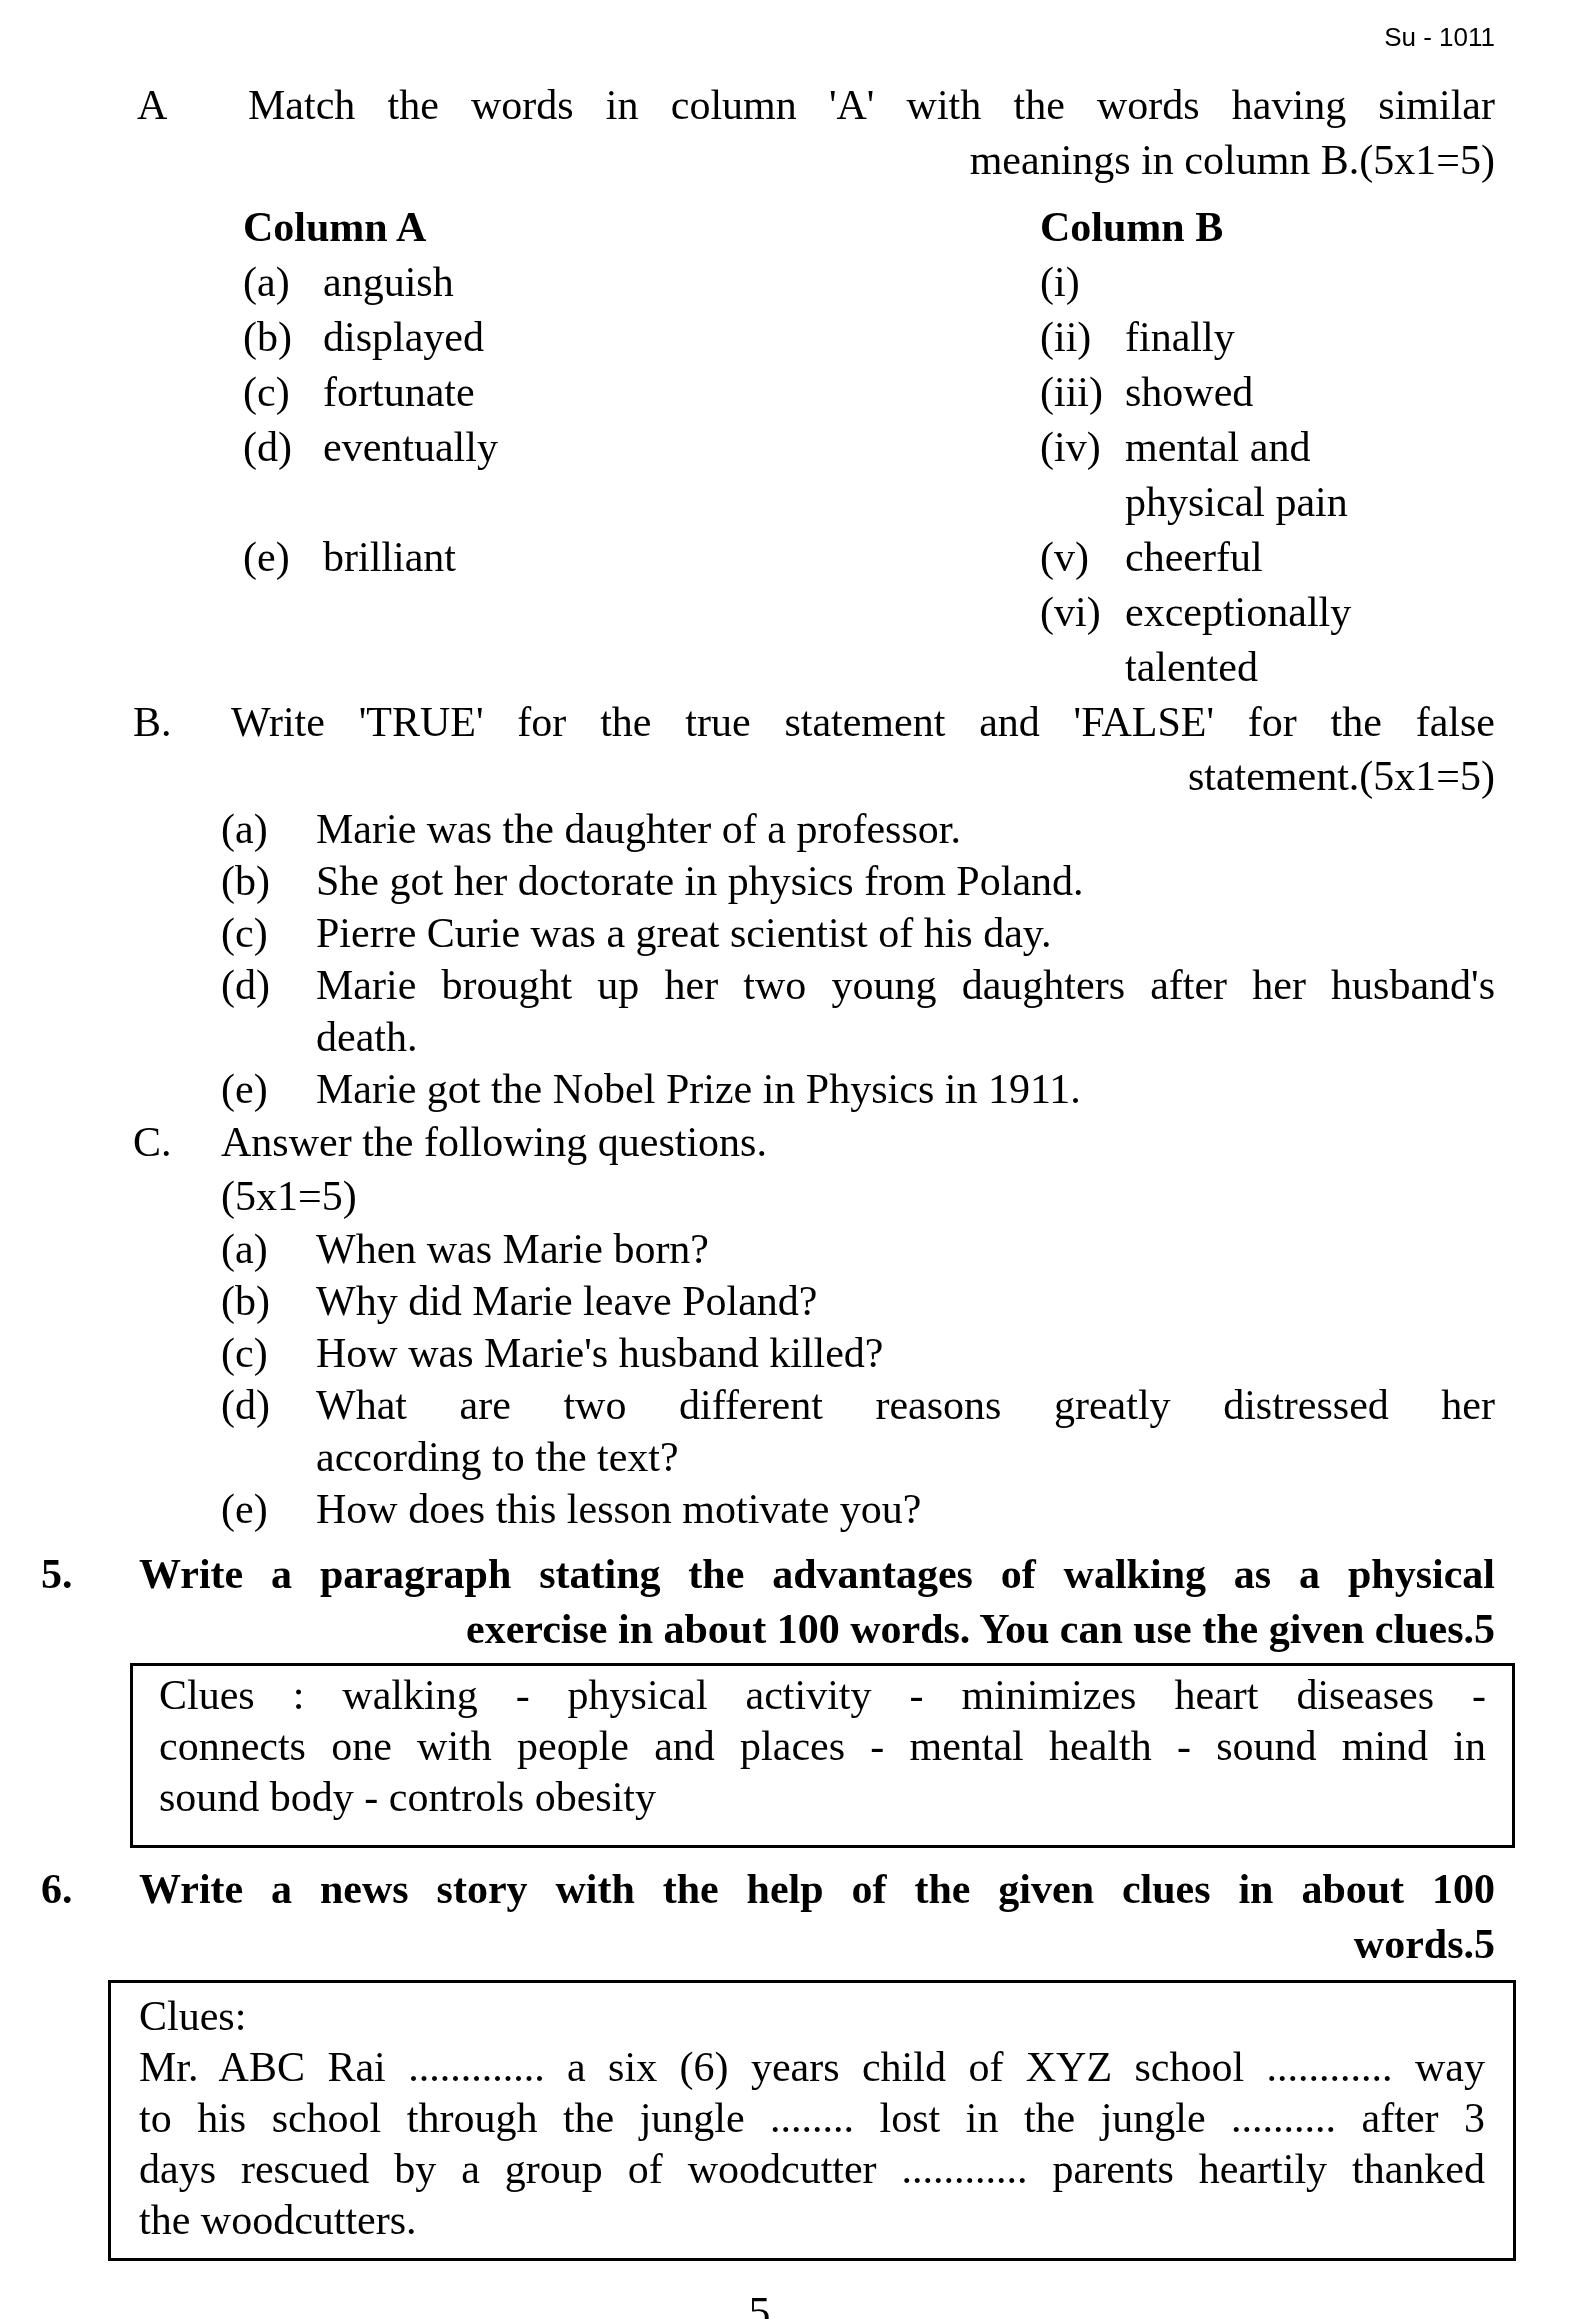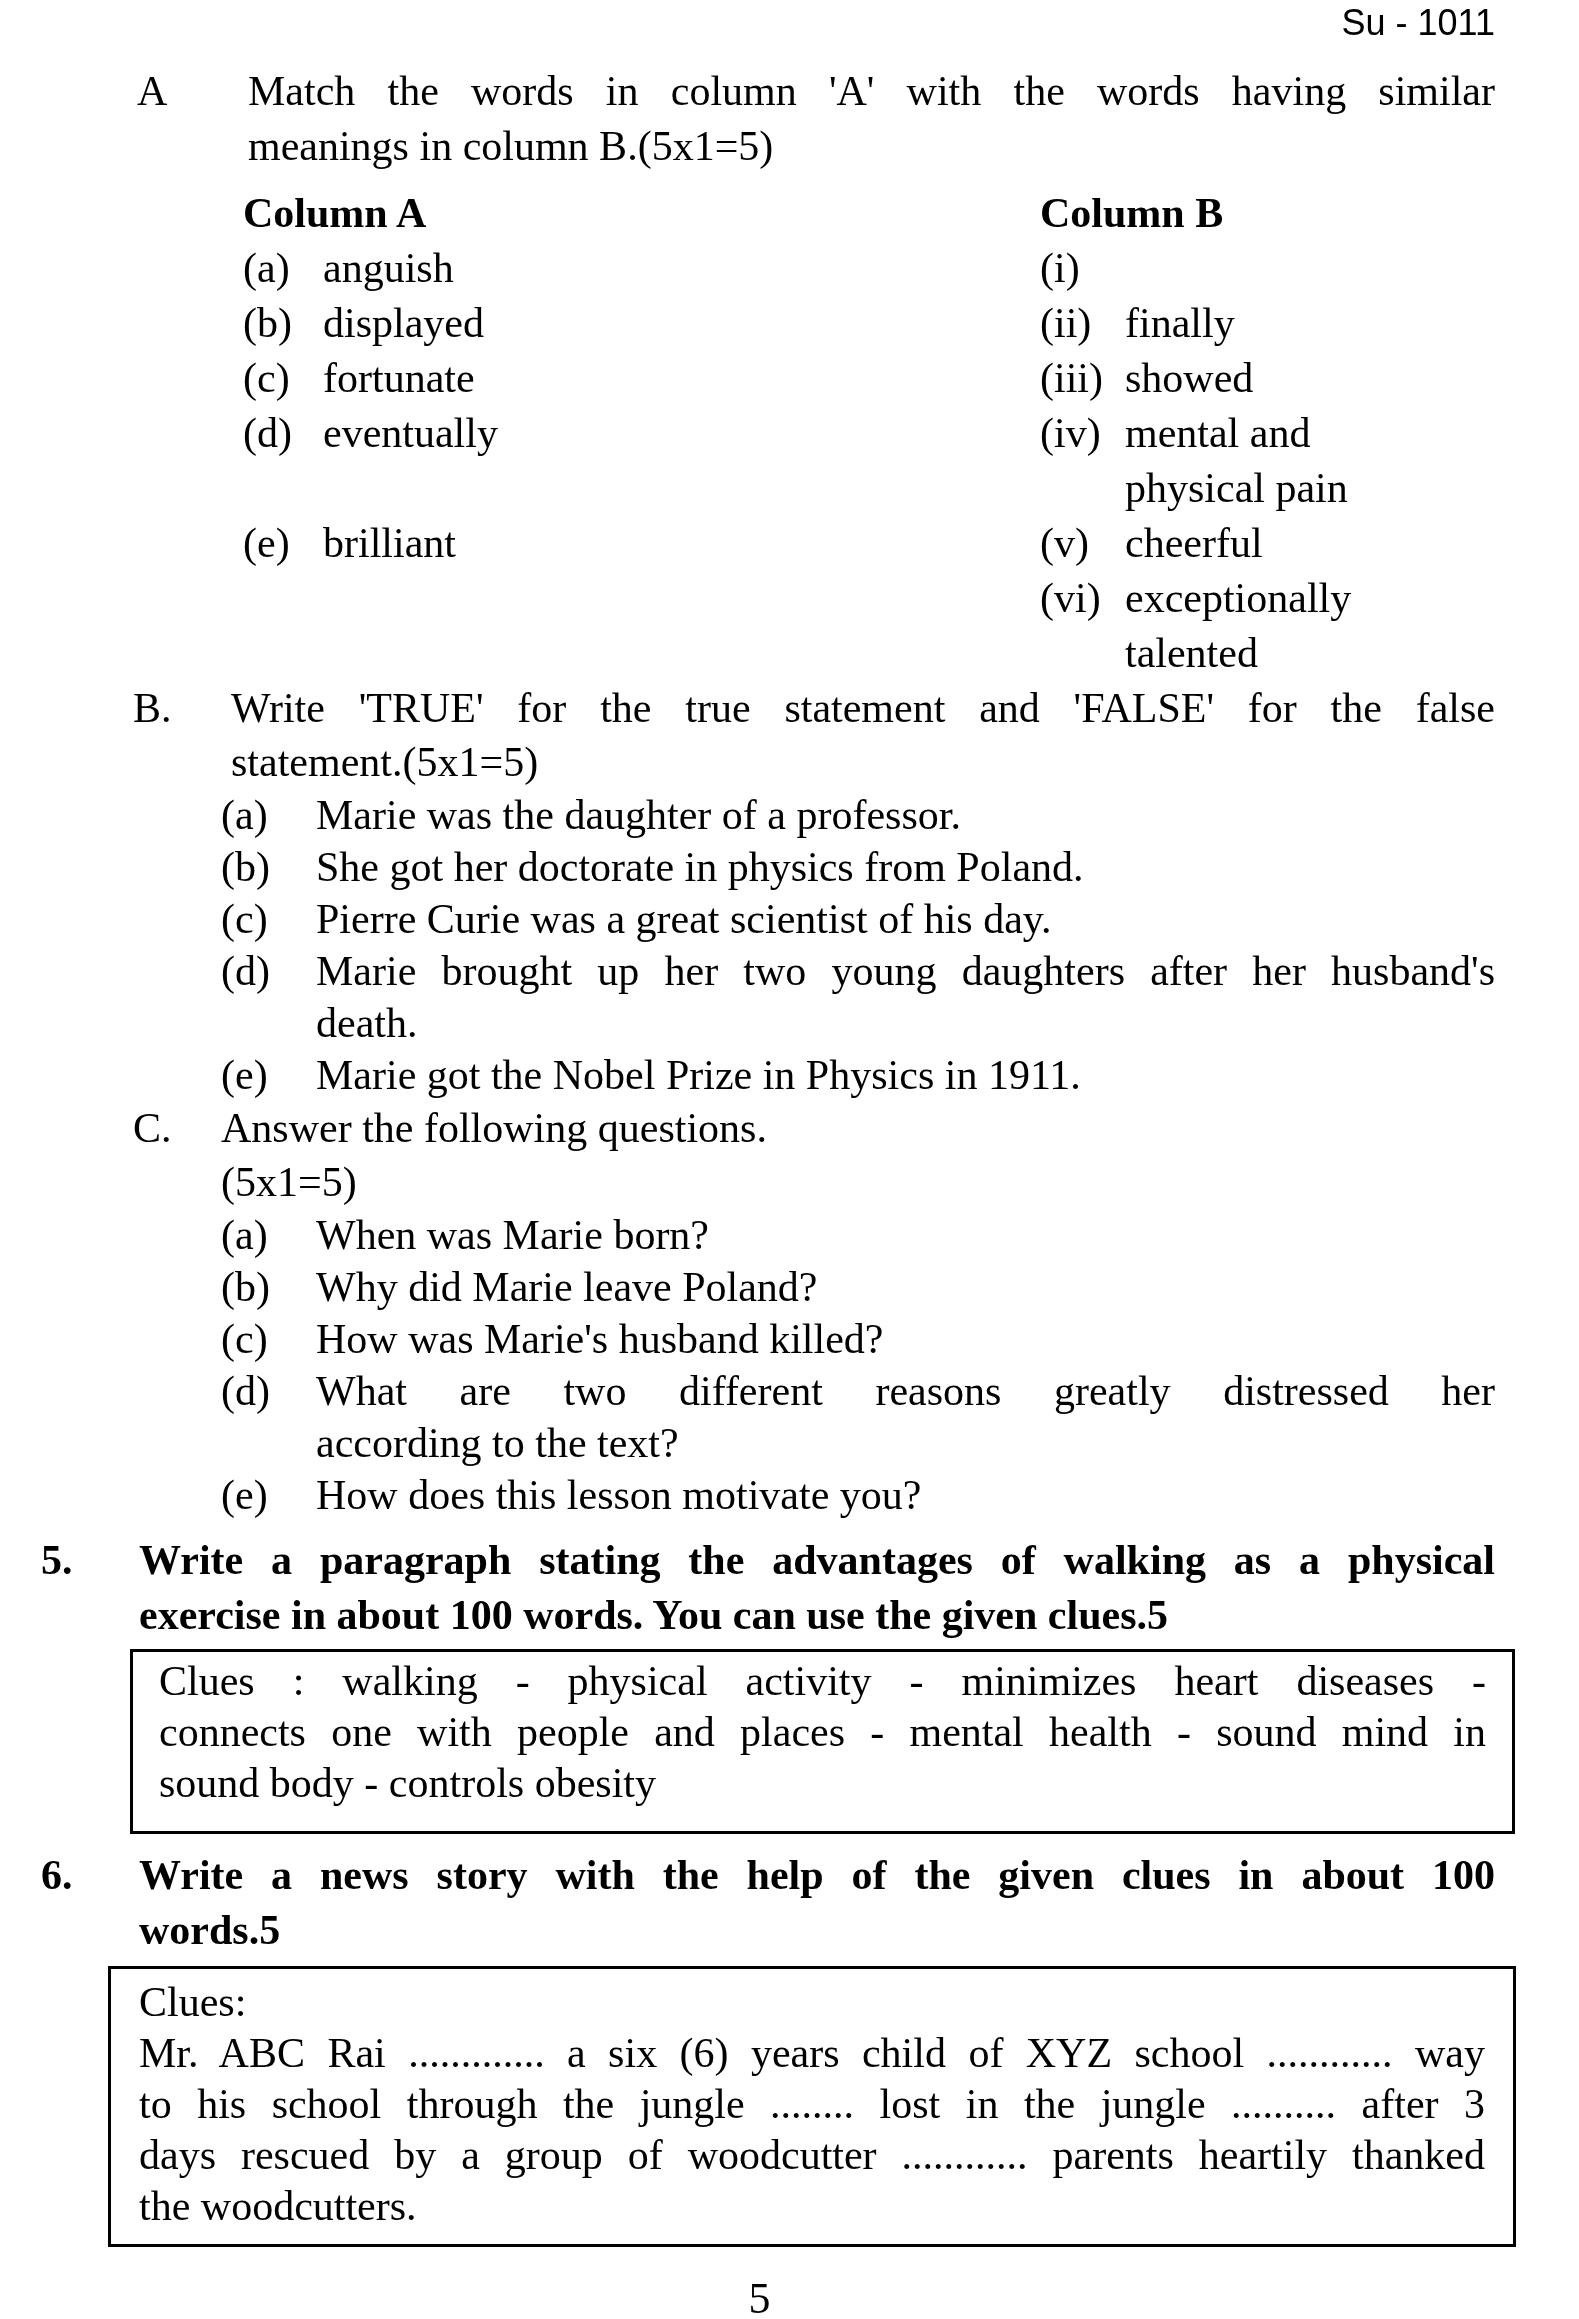--- a/index.html
+++ b/index.html
@@ -7,27 +7,27 @@
   .page {
     position: relative;
     width: 1579px; height: 2319px;
     background: #fff; color: #000;
     font-family: "Liberation Serif", serif;
     font-size: 42px;
     overflow: hidden;
   }
   .doc-code {
     font-family: "Liberation Sans", sans-serif;
-    font-size: 36px; line-height: 46px;
+    font-size: 26px; line-height: 46px;
     text-align: right;
-    padding: 0 84px 0 0;
+    padding: 14px 84px 0 0;
   }
   
   .jline { text-align: justify; text-align-last: justify; }
-  .lm { display: flex; justify-content: flex-start; align-items: baseline; }
+  .lm { display: flex; justify-content: flex-end; align-items: baseline; }
 
   
   .sec-row { display: flex; line-height: 54px; }
   .sec-row .sec-label { flex: 0 0 auto; }
   .sec-row .sec-body { flex: 1 1 auto; }
 
   .secA { margin: 18px 84px 0 137px; }
   .secA .sec-label { width: 111px; }
   .secA .sec-body  { line-height: 55px; }
 

